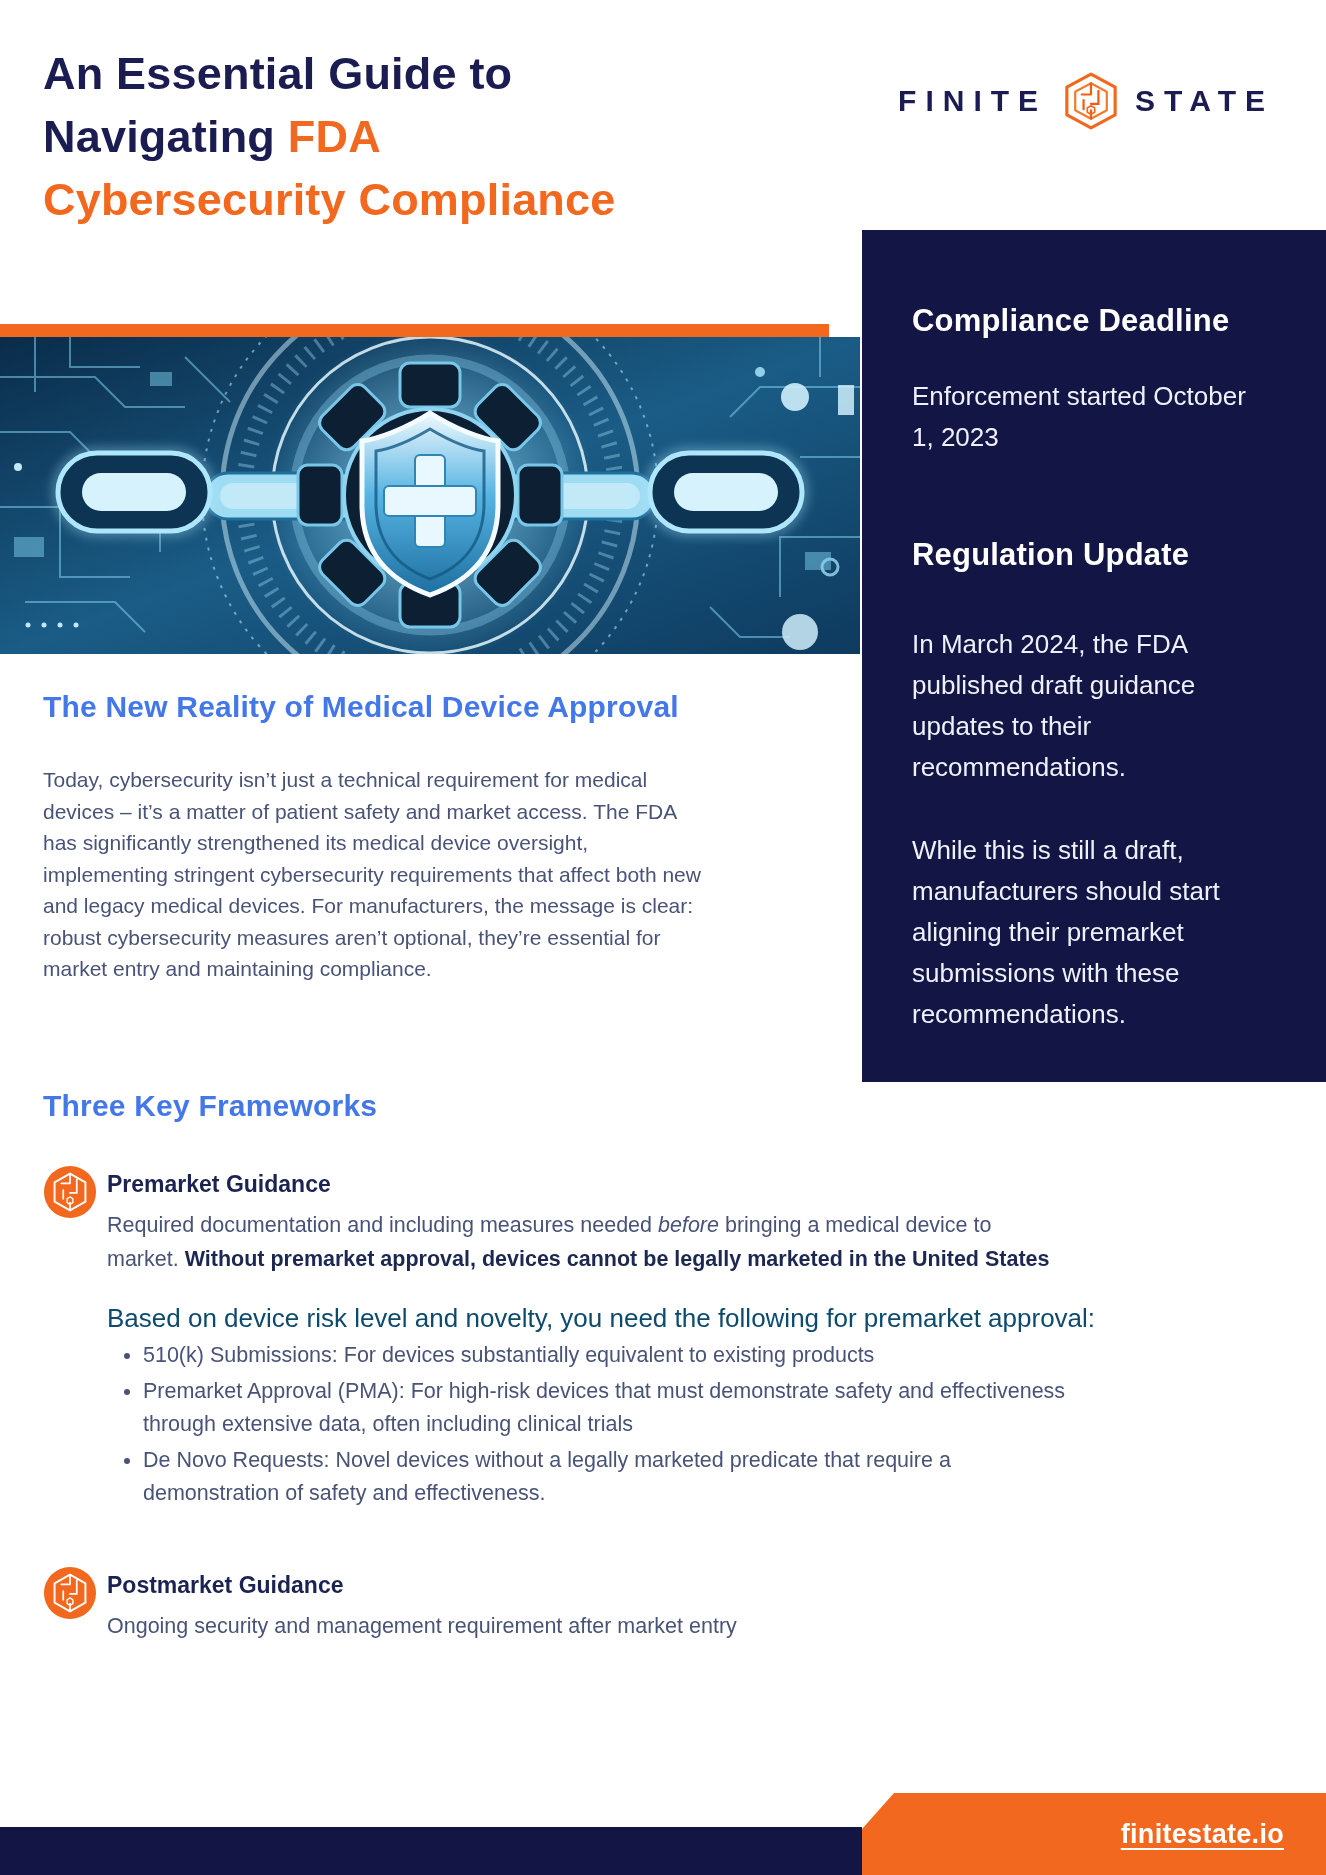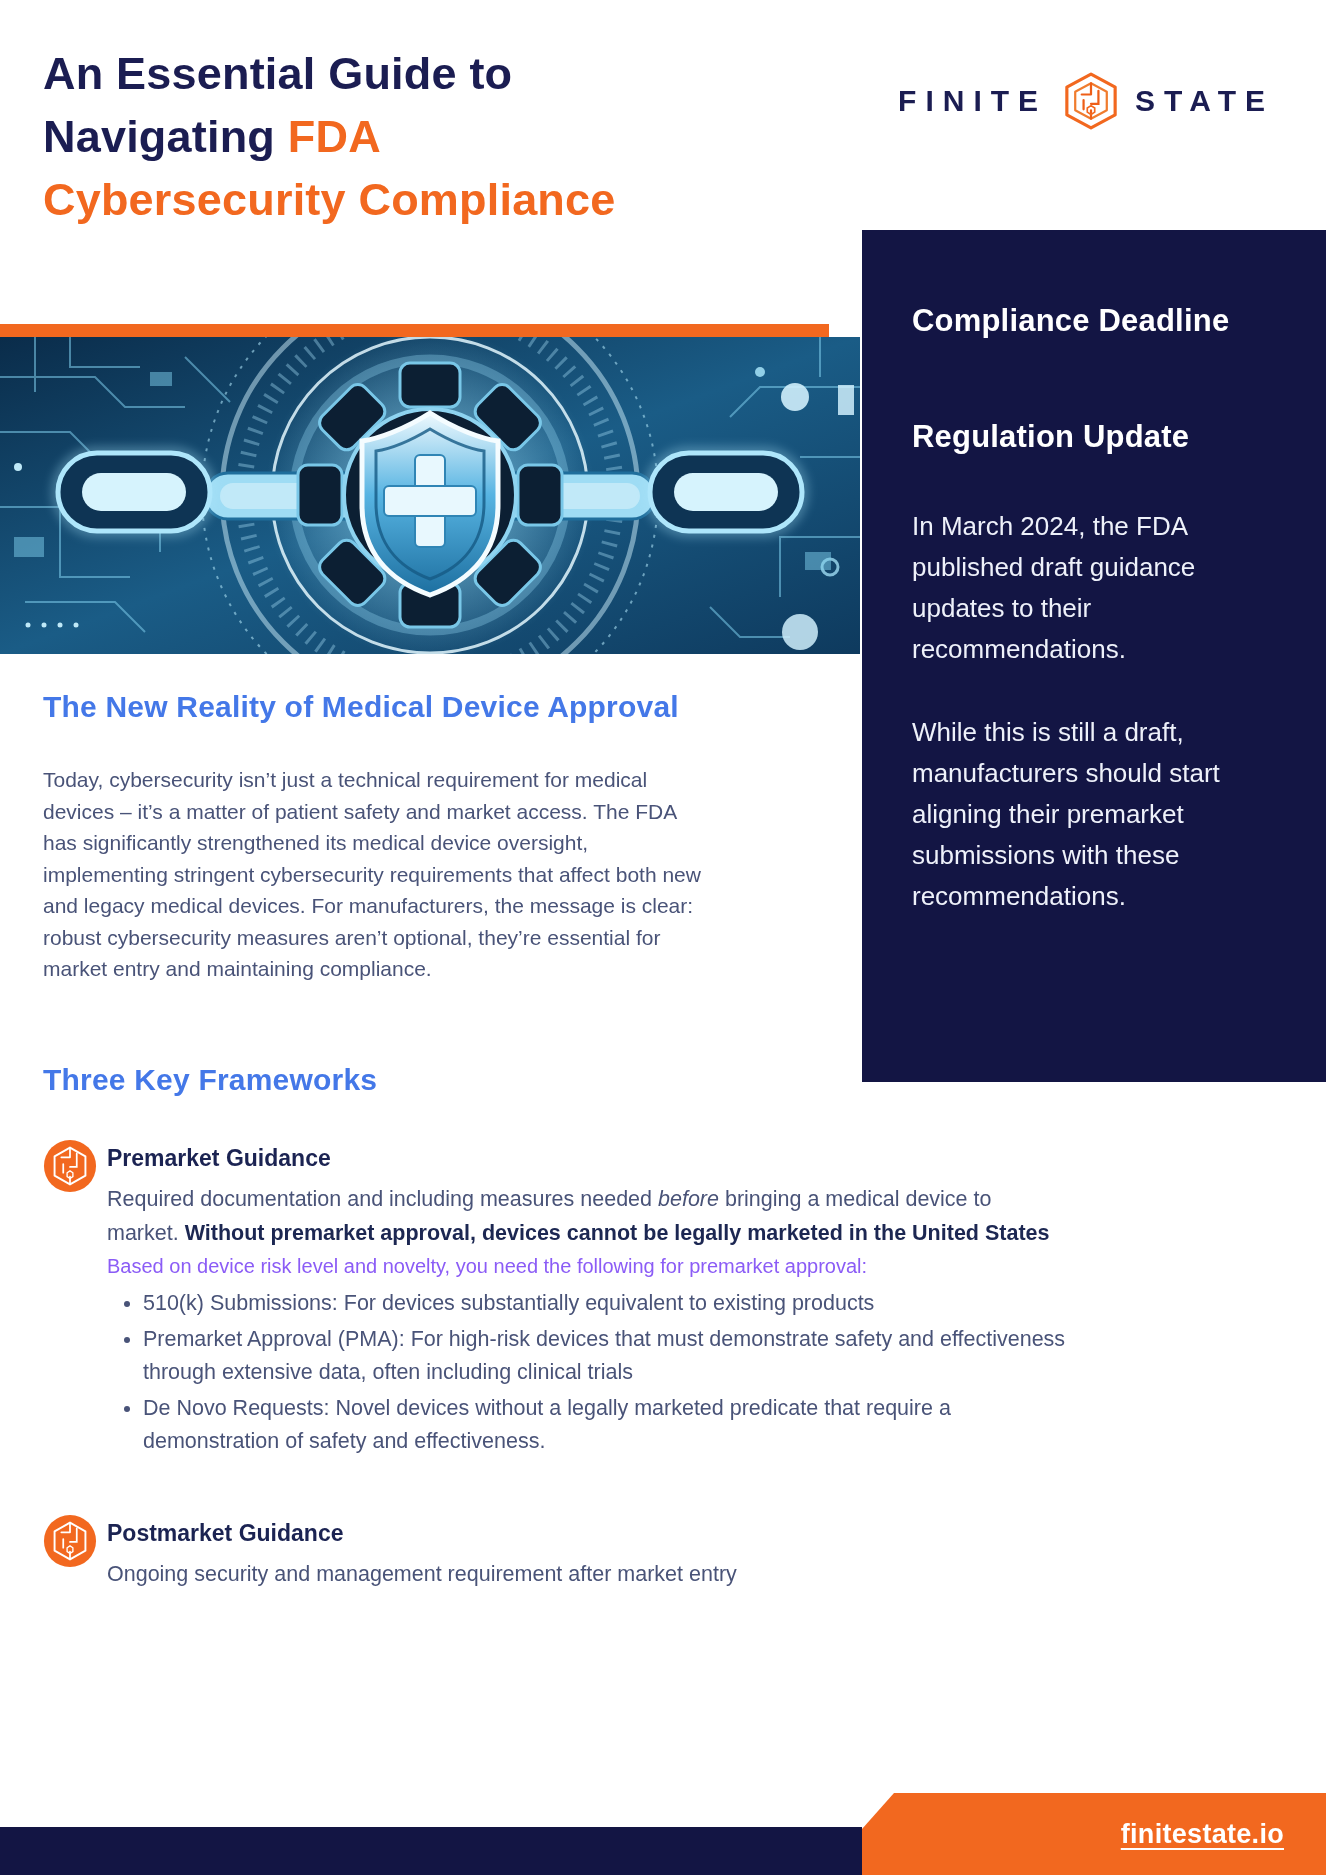--- a/index.html
+++ b/index.html
@@ -97,21 +97,21 @@
     font-weight: 700;
     letter-spacing: 0.2px;
   }
   .intro-par {
     margin-top: 40px;
     width: 665px;
     font-size: 21px;
     line-height: 31.5px;
     color: #495378;
   }
-  .frameworks-heading { margin-top: 78px; }
+  .frameworks-heading { margin-top: 104px; }
 
   .framework {
     display: flex;
     align-items: flex-start;
     margin-top: 42px;
   }
   .framework.second { margin-top: 82px; }
   .framework.third  { margin-top: 56px; }
   .fw-icon { flex: 0 0 54px; width: 54px; height: 54px; }
   .fw-icon svg { display: block; }
@@ -122,23 +122,24 @@
     color: #1b2352;
   }
   .fw-desc {
     margin-top: 10px;
     font-size: 21.5px;
     line-height: 34px;
     color: #495378;
   }
   .fw-desc strong { color: #1c2752; font-weight: 700; }
   .fw-intro {
-    font-size: 20px;
+    margin-top: 26px;
+    font-size: 26px;
     line-height: 33px;
-    color: #8b5cf6;
+    color: #0c4a6e;
   }
   ul.fw-bullets {
     margin-top: 4px;
     padding-left: 36px;
     list-style: disc;
     color: #495378;
   }
   ul.fw-bullets li {
     font-size: 21.5px;
     line-height: 33px;
@@ -299,20 +300,21 @@
 
       <path d="M430 76 C455 92 482 102 498 104 L498 168 C498 216 470 244 430 258 C390 244 362 216 362 168 L362 104 C378 102 405 92 430 76 Z" fill="url(#shieldGrad)" stroke="#f4fcff" stroke-width="5"></path>
       <path d="M430 92 C450 104 470 112 484 114 L484 166 C484 206 462 230 430 242 C398 230 376 206 376 166 L376 114 C390 112 410 104 430 92 Z" fill="none" stroke="#155a84" stroke-width="3" opacity="0.8"></path>
       <rect x="415" y="118" width="30" height="92" rx="5" fill="#e8f8fe" stroke="#2f85b5" stroke-width="2"></rect>
       <rect x="384" y="149" width="92" height="30" rx="5" fill="#e8f8fe" stroke="#2f85b5" stroke-width="2"></rect>
     </svg>
   </div>
 
   <aside class="sidebar">
     <h3>Compliance Deadline</h3>
+    <p class="deadline-text">Enforcement started October 1, 2023</p>
     <h3 class="update-heading">Regulation Update</h3>
     <p class="update-p1">In March 2024, the FDA published draft guidance updates to their recommendations.</p>
     <p class="update-p2">While this is still a draft, manufacturers should start aligning their premarket submissions with these recommendations.</p>
   </aside>
 
   <main class="main">
     <h2 class="blue">The New Reality of Medical Device Approval</h2>
     <p class="intro-par">Today, cybersecurity isn’t just a technical requirement for medical devices – it’s a matter of patient safety and market access. The FDA has significantly strengthened its medical device oversight, implementing stringent cybersecurity requirements that affect both new and legacy medical devices. For manufacturers, the message is clear: robust cybersecurity measures aren’t optional, they’re essential for market entry and maintaining compliance.</p>
 
     <h2 class="blue frameworks-heading">Three Key Frameworks</h2>

